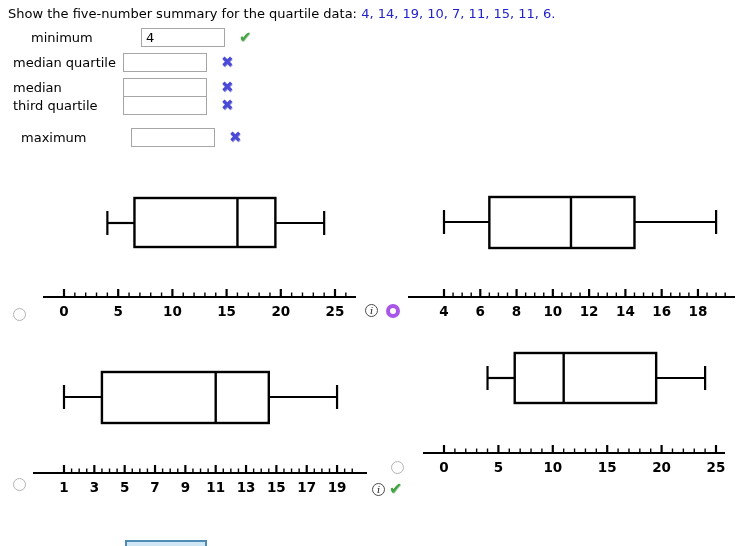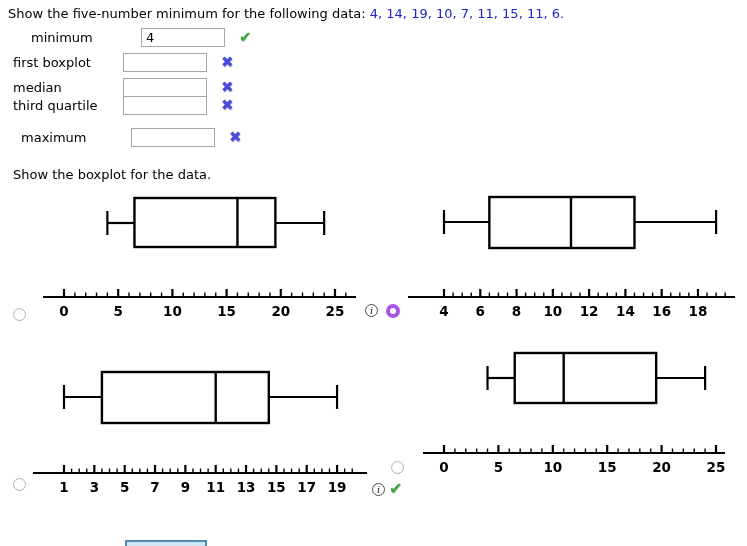--- a/index.html
+++ b/index.html
@@ -29,52 +29,51 @@
         text-shadow:0.5px 0.5px 0.5px #9fc99f;}
   .partial{position:absolute;left:125px;top:540px;width:78px;height:12px;
         background:var(--pfill);border:2px solid var(--pborder);}
 </style>
 </head>
 <body>
 
 <div class="page">
 
   <div class="title">
-    <span>Show the five-number minimum for the following data: </span><span class="vals">4, 14, 19, 10, 7, 11, 15, 11, 6.</span>
+    <span>Show the five-number summary for the quartile data: </span><span class="vals">4, 14, 19, 10, 7, 11, 15, 11, 6.</span>
   </div>
 
   <div id="fields">
       <div class="frow" style="top: 28px; margin-left: 18px;">
         <label>minimum</label>
         <input value="4" style="">
         <span class="mark correct">✔</span>
       </div>
       <div class="frow" style="top: 53px;">
-        <label>first boxplot</label>
+        <label>median quartile</label>
         <input style="">
         <span class="mark incorrect">✖</span>
       </div>
       <div class="frow" style="top: 78px;">
         <label>median</label>
         <input style="">
         <span class="mark incorrect">✖</span>
       </div>
       <div class="frow" style="top: 96px;">
         <label>third quartile</label>
         <input style="">
         <span class="mark incorrect">✖</span>
       </div>
       <div class="frow" style="top: 128px; margin-left: 8px;">
         <label>maximum</label>
         <input style="">
         <span class="mark incorrect">✖</span>
       </div>
     </div>
 
-  <div class="subprompt">Show the boxplot for the data.</div>
 
   <div class="bp" id="bp0" style="left:33px;top:190px;width:334px;height:135px;"><svg width="334" height="135" viewBox="0 0 334 135">
         <line x1="10" y1="107" x2="323" y2="107" stroke="#000000" stroke-width="2.2"></line>
         <line x1="31" y1="99" x2="31" y2="107" stroke="#000000" stroke-width="2.2"></line>
         <line x1="41.84" y1="102.5" x2="41.84" y2="107" stroke="#000000" stroke-width="1.4"></line>
         <line x1="52.68" y1="102.5" x2="52.68" y2="107" stroke="#000000" stroke-width="1.4"></line>
         <line x1="63.519999999999996" y1="102.5" x2="63.519999999999996" y2="107" stroke="#000000" stroke-width="1.4"></line>
         <line x1="74.36" y1="102.5" x2="74.36" y2="107" stroke="#000000" stroke-width="1.4"></line>
         <line x1="85.2" y1="99" x2="85.2" y2="107" stroke="#000000" stroke-width="2.2"></line>
         <line x1="96.03999999999999" y1="102.5" x2="96.03999999999999" y2="107" stroke="#000000" stroke-width="1.4"></line>

